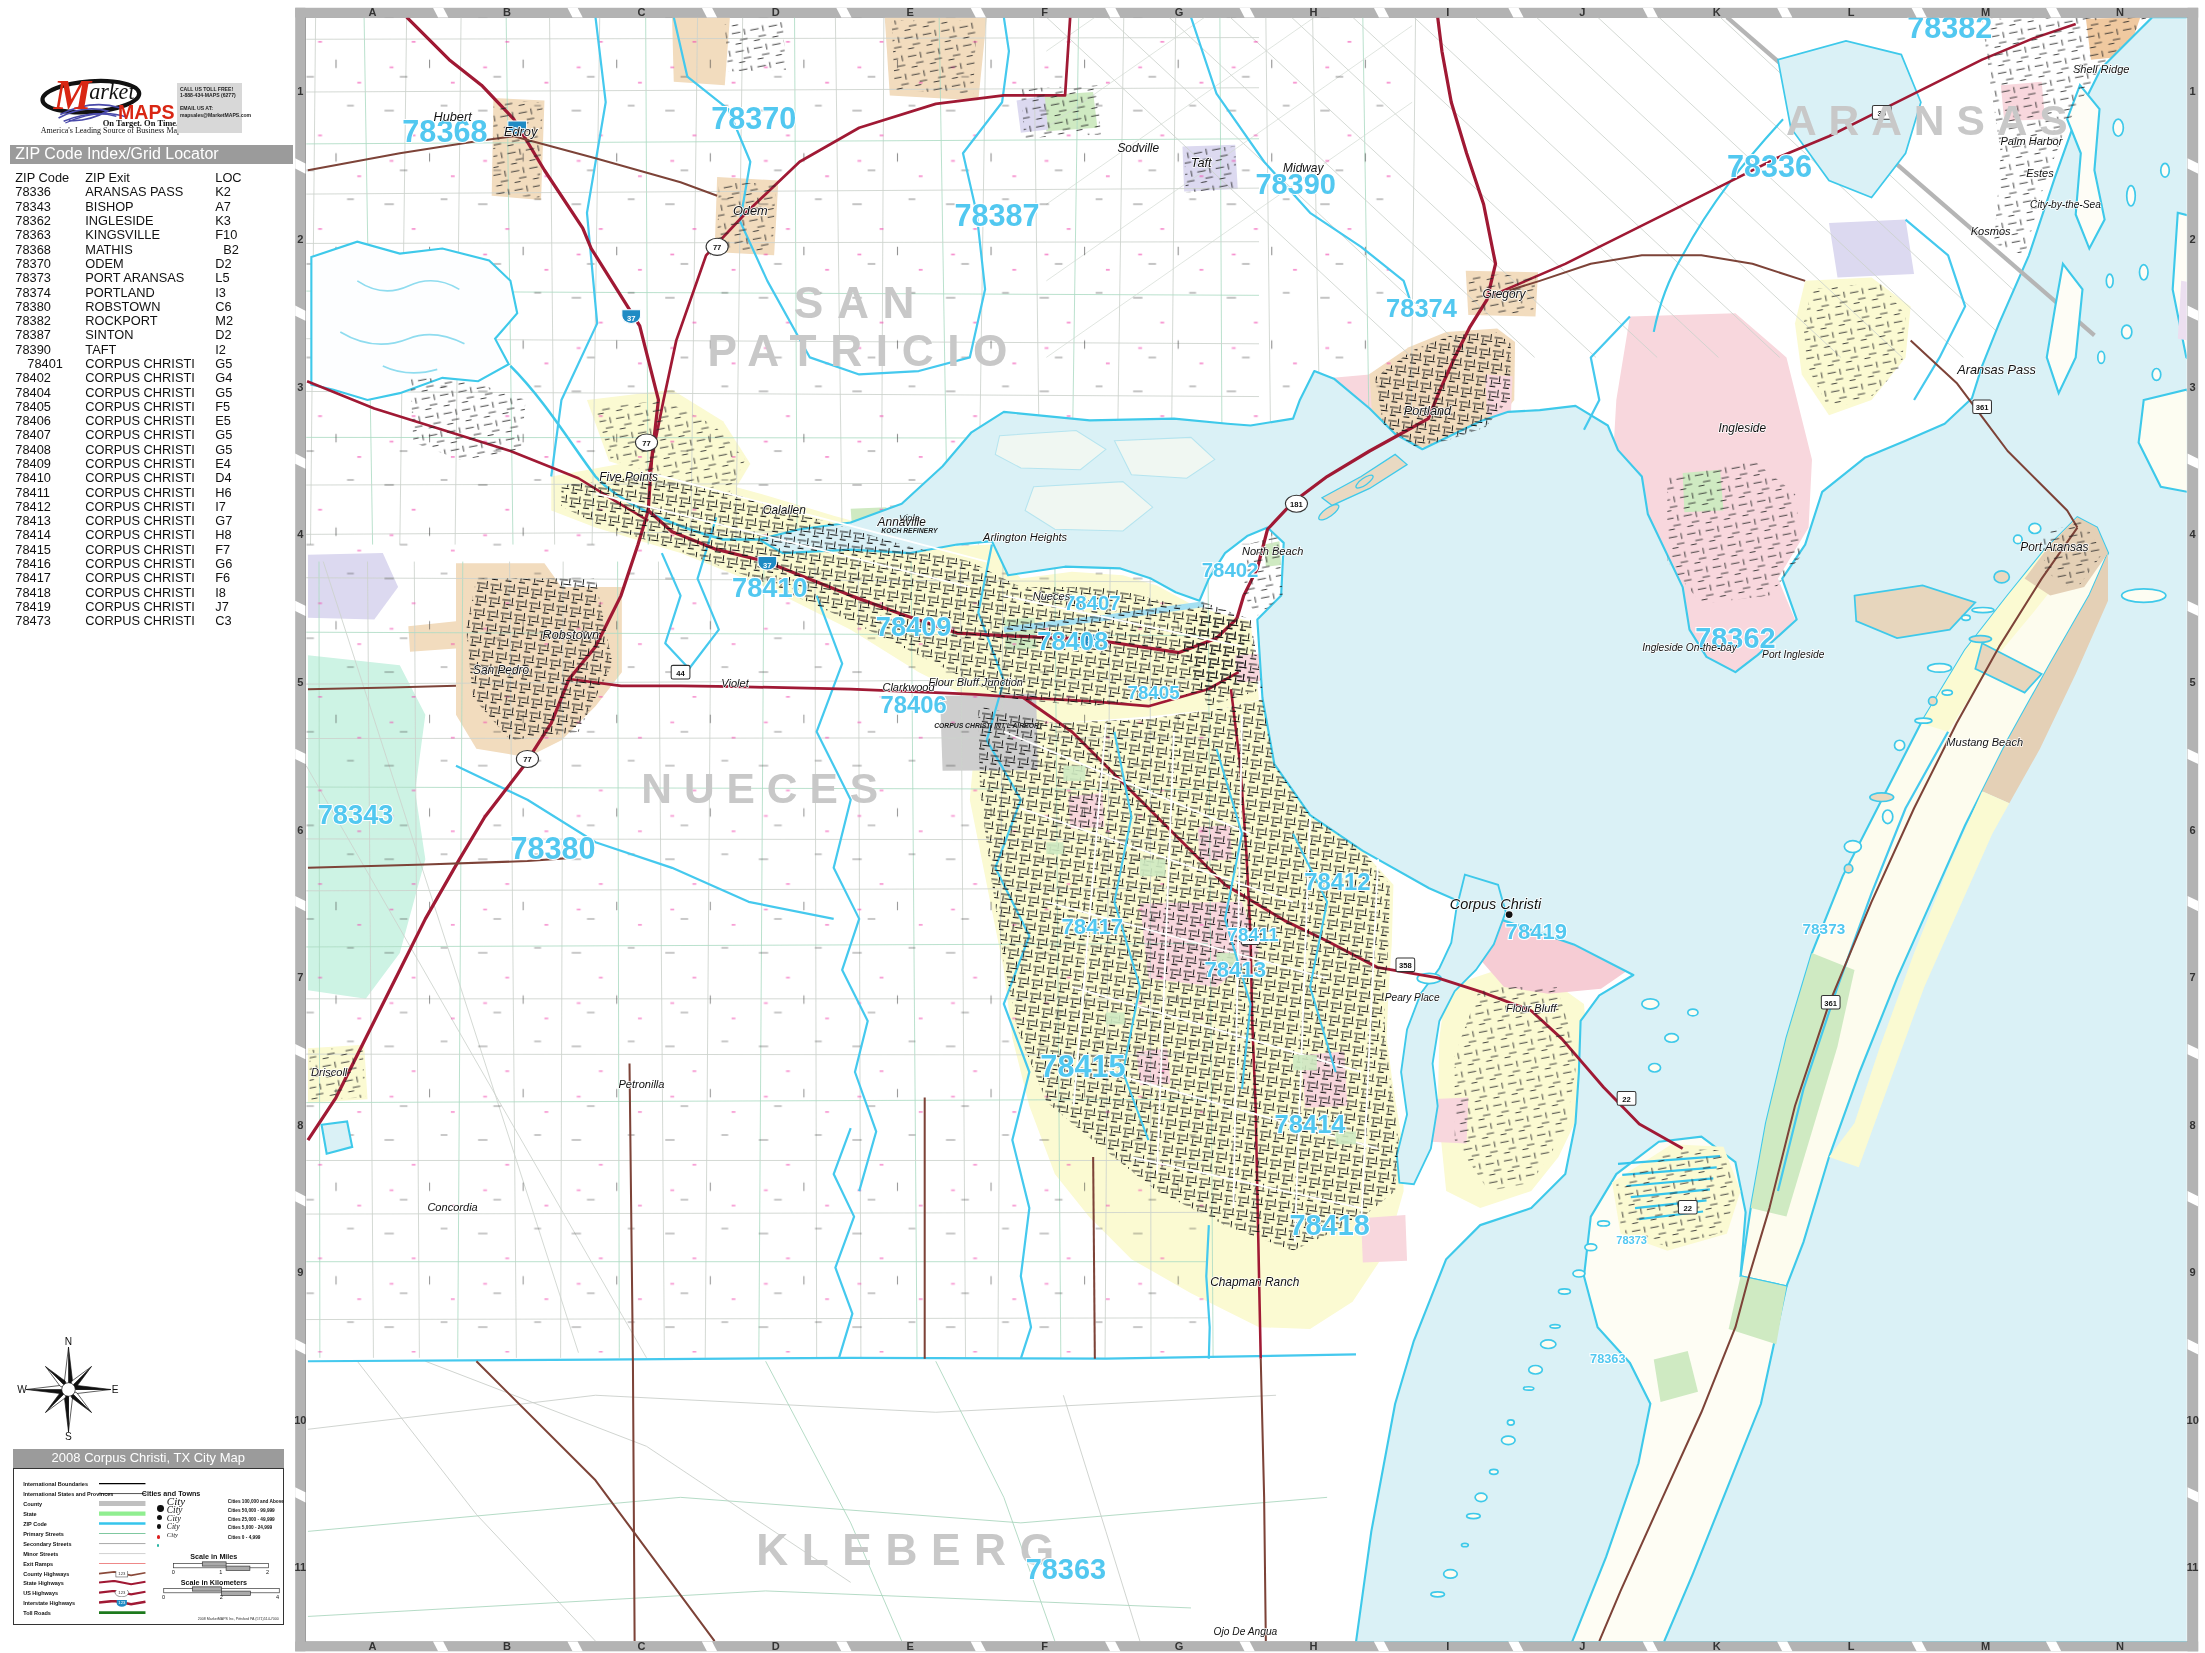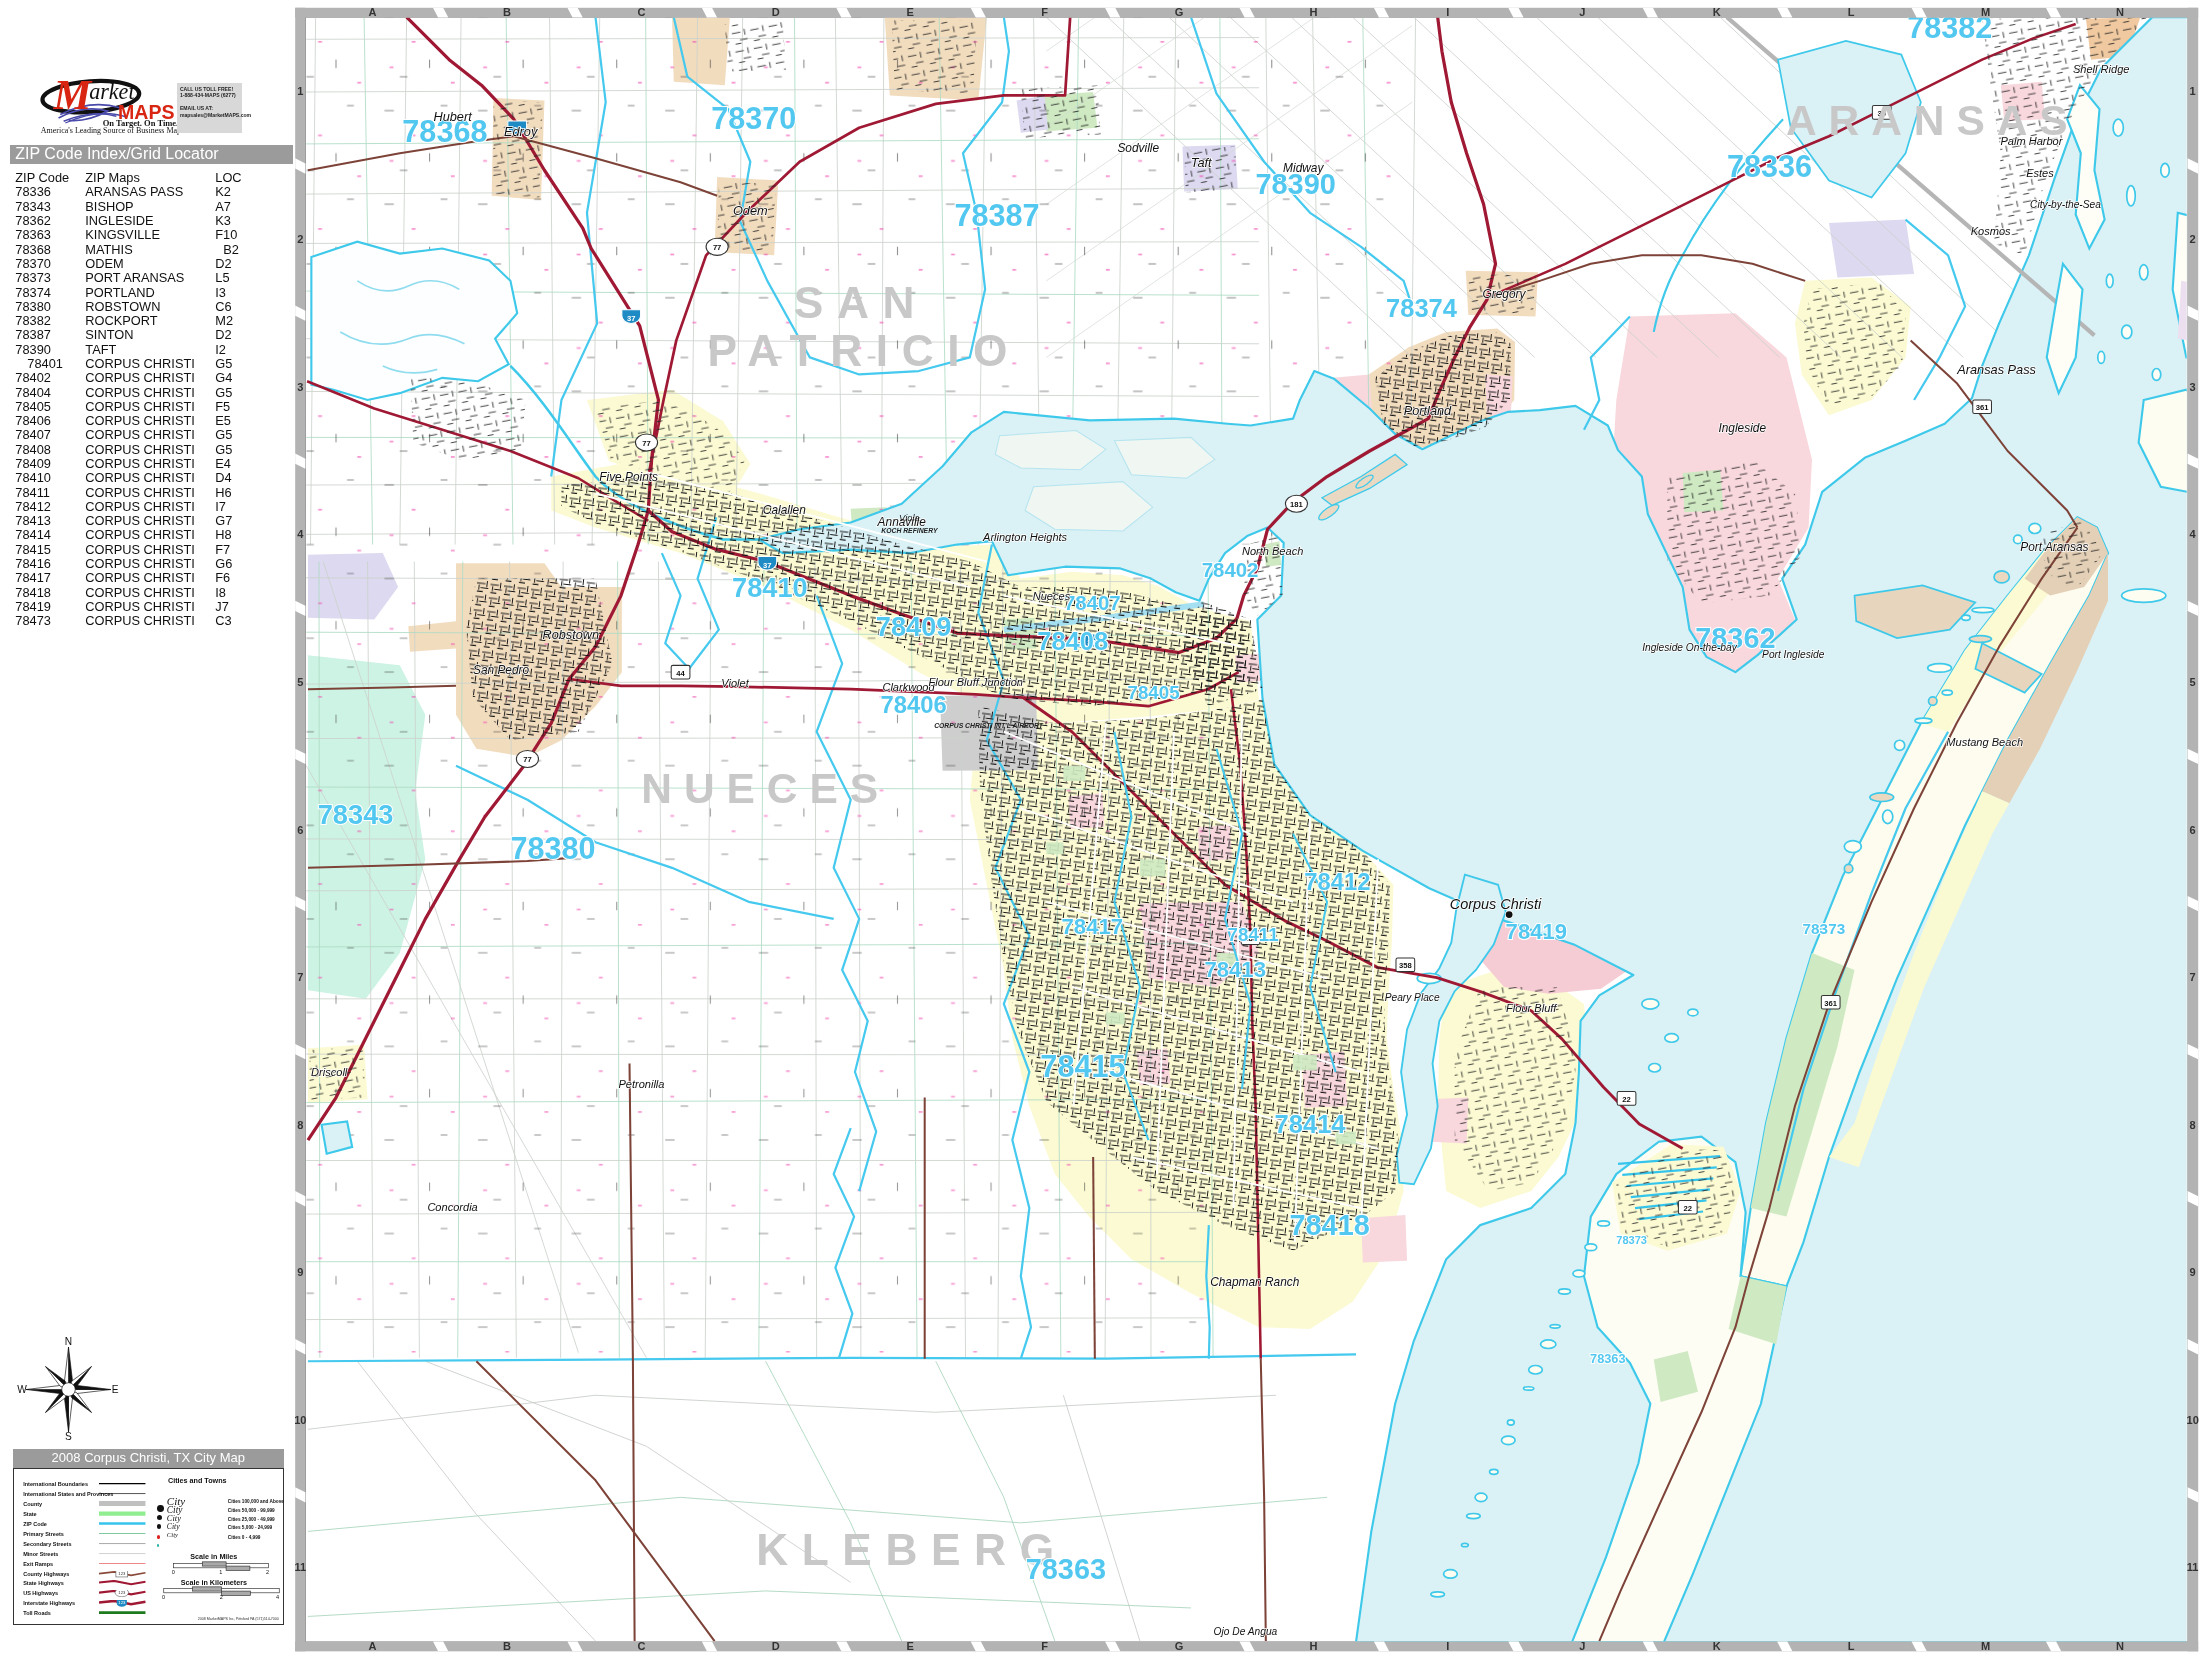--- a/index.html
+++ b/index.html
@@ -736,21 +736,21 @@
 <div style="position:absolute;left:151px;top:11px;width:65px;height:50px;background:#d8d8d8;padding:2.6px 3.4px;">
 <div style="font-size:5.1px;font-weight:bold;color:#222;line-height:6.4px;white-space:nowrap;">CALL US TOLL FREE!<br>1-888-434-MAPS  (6277)</div>
 <div style="font-size:5.1px;font-weight:bold;color:#222;line-height:6.4px;margin-top:6.8px;white-space:nowrap;">EMAIL US AT:<br>mapsales@MarketMAPS.com</div>
 </div></div>
 
 <div style="position:absolute;left:10.2px;top:145px;width:283px;height:18.7px;background:#9b9b9b;color:#fff;font-size:16px;line-height:18.7px;padding-left:5.1px;">ZIP Code Index/Grid Locator</div>
 
 <div style="position:absolute;left:0;top:0;font-size:12.8px;color:#111;">
 <div style="position:absolute;left:15.3px;top:170px;width:281px;height:14.5px;">
         <span style="position:absolute;left:0">ZIP Code</span>
-        <span style="position:absolute;left:70px">ZIP Maps</span>
+        <span style="position:absolute;left:70px">ZIP Exit</span>
         <span style="position:absolute;left:200px">LOC</span>
       </div>
 <div style="position:absolute;left:15.3px;top:184px;width:281px;height:14.5px;">
         <span style="position:absolute;left:0">78336</span>
         <span style="position:absolute;left:70px">ARANSAS PASS</span>
         <span style="position:absolute;left:200px">K2</span>
       </div>
 <div style="position:absolute;left:15.3px;top:199px;width:281px;height:14.5px;">
         <span style="position:absolute;left:0">78343</span>
         <span style="position:absolute;left:70px">BISHOP</span>
@@ -989,21 +989,21 @@
 <div style="position:absolute;left:9.4px;top:131px;font-size:5.5px;font-weight:bold;color:#111;white-space:nowrap;">Interstate Highways</div>
         <svg style="position:absolute;left:85px;top:131px;" width="49" height="7.7" viewBox="0 0 58 9">
           <path d="M0,3 L18,1 38,5 55,2" fill="none" stroke="#a01934" stroke-width="3"></path>
           <path d="M21,0 h12 v4 a6,4 0 0 1 -12,0 Z" fill="#1f8bc4"></path>
           <text x="27" y="5" font-size="5" text-anchor="middle" fill="#fff">123</text>
         </svg>
 <div style="position:absolute;left:9.4px;top:141px;font-size:5.5px;font-weight:bold;color:#111;white-space:nowrap;">Toll Roads</div>
         <svg style="position:absolute;left:85px;top:141px;" width="49" height="7.7" viewBox="0 0 58 9">
           <line x1="0" y1="3" x2="55" y2="3" stroke="#1d7a1d" stroke-width="3.2"></line>
         </svg>
-<div style="position:absolute;left:128px;top:7px;width:111px;text-align:center;font-size:7.2px;font-weight:bold;color:#111;">Cities and Towns</div>
+<div style="position:absolute;left:128px;top:20px;width:111px;text-align:left;font-size:7.2px;font-weight:bold;color:#111;">Cities and Towns</div>
 <div style="position:absolute;left:143px;top:31px;"><span style="display:inline-block;width:6.8px;height:6.8px;border-radius:50%;background:#111;"></span></div>
         <div style="position:absolute;left:153px;top:26px;font-size:11px;font-style:italic;color:#111;font-family:'Liberation Serif',serif;">City</div>
         <div style="position:absolute;left:214px;top:30px;font-size:4.7px;font-weight:bold;color:#111;white-space:nowrap;">Cities 100,000 and Above</div>
 <div style="position:absolute;left:143px;top:39px;"><span style="display:inline-block;width:5.1px;height:5.1px;border-radius:50%;background:#111;"></span></div>
         <div style="position:absolute;left:153px;top:36px;font-size:9.4px;font-style:italic;color:#111;font-family:'Liberation Serif',serif;">City</div>
         <div style="position:absolute;left:214px;top:39px;font-size:4.7px;font-weight:bold;color:#111;white-space:nowrap;">Cities 50,000 - 99,999</div>
 <div style="position:absolute;left:143px;top:48px;"><span style="display:inline-block;width:4.3px;height:4.3px;border-radius:50%;background:#111;"></span></div>
         <div style="position:absolute;left:153px;top:44px;font-size:8.5px;font-style:italic;color:#111;font-family:'Liberation Serif',serif;">City</div>
         <div style="position:absolute;left:214px;top:48px;font-size:4.7px;font-weight:bold;color:#111;white-space:nowrap;">Cities 25,000 - 49,999</div>
 <div style="position:absolute;left:143px;top:58px;"><span style="display:inline-block;width:3.4px;height:3.4px;border-radius:50%;background:#dd2222;"></span></div>

